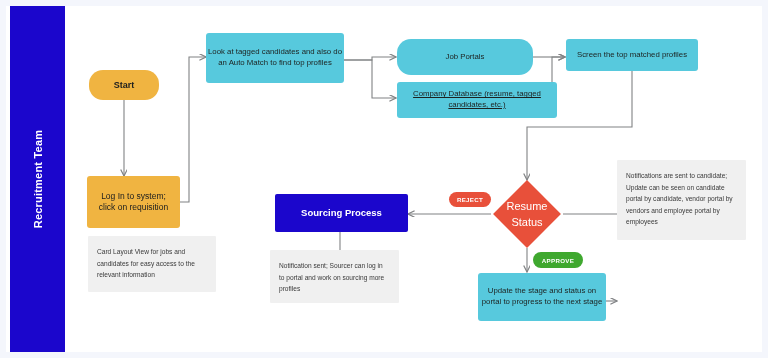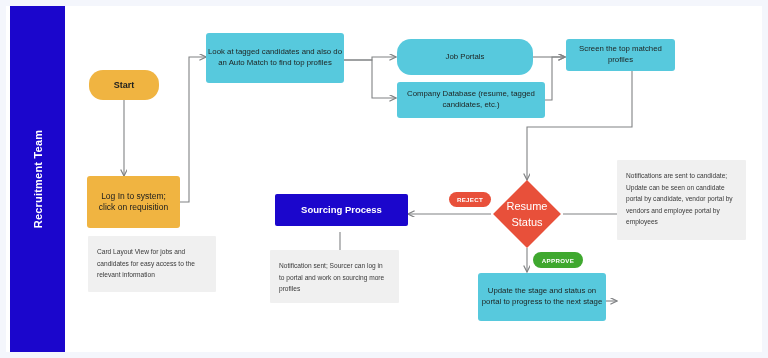--- a/index.html
+++ b/index.html
@@ -213,34 +213,34 @@
   </div>
 
   <div class="node shape-cyan" style="left:206px; top:33px; width:138px; height:50px;">
     <span class="node-text">Look at tagged candidates and also do an Auto Match to find top profiles</span>
   </div>
 
   <div class="node shape-cyan" style="left:397px; top:39px; width:136px; height:36px;border-radius:14px;">
     <span class="node-text">Job Portals</span>
   </div>
 
-  <div class="node shape-cyan" style="left:397px; top:82px; width:148px; height:36px;">
+  <div class="node shape-cyan" style="left:397px; top:82px; width:160px; height:36px;text-decoration:underline;">
     <span class="node-text">Company Database (resume, tagged candidates, etc.)</span>
   </div>
 
-  <div class="node shape-cyan" style="left:566px; top:39px; width:109px; height:32px;">
+  <div class="node shape-cyan" style="left:566px; top:39px; width:132px; height:32px;">
     <span class="node-text">Screen the top matched profiles</span>
   </div>
 
   <div class="diamond-wrap" style="left:503px; top:190px; width:48px; height:48px;">
     <div class="diamond-shape"></div>
     <div class="diamond-label">Resume Status</div>
   </div>
 
-  <div class="node shape-blue" style="left:275px; top:194px; width:133px; height:32px;">
+  <div class="node shape-blue" style="left:275px; top:194px; width:133px; height:38px;">
     <span class="node-text">Sourcing Process</span>
   </div>
 
   <div class="node shape-cyan" style="left:478px; top:273px; width:128px; height:48px;">
     <span class="node-text">Update the stage and status on portal to progress to the next stage</span>
   </div>
 
 
   <div class="badge badge-reject" style="left:449px; top:192px; width:42px; height:15px;">
     <span>REJECT</span>

